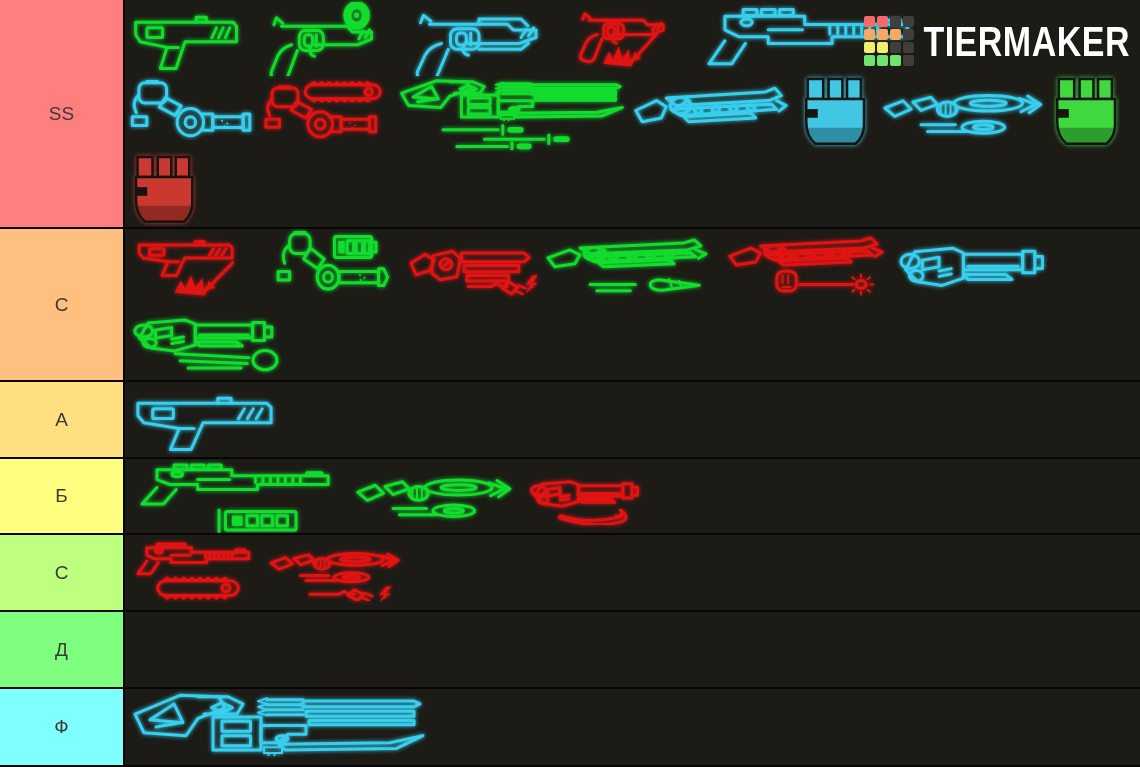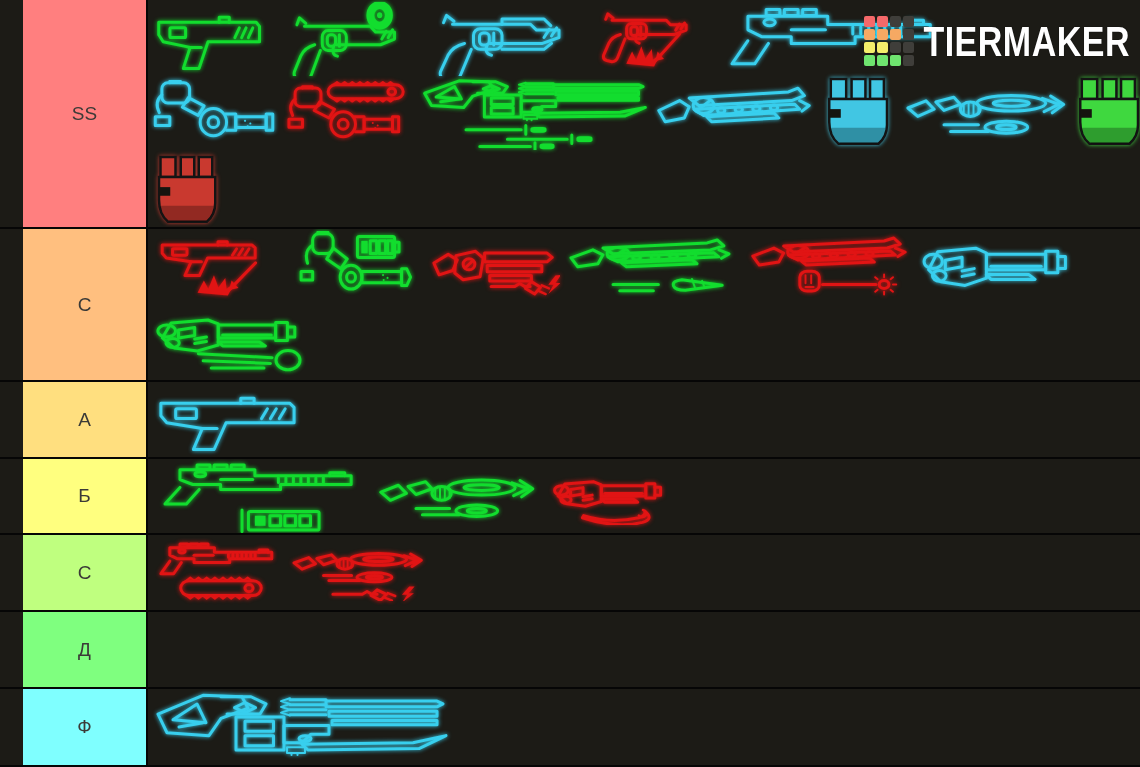--- a/index.html
+++ b/index.html
@@ -2,21 +2,21 @@
 <html><head>
 <meta charset="utf-8">
 <style>
   html,body{margin:0;padding:0;background:#000;}
   .app{position:relative;width:1140px;height:767px;background:#1c1b16;overflow:hidden;
        font-family:"Liberation Sans",sans-serif;}
   .tiers{position:absolute;inset:0;display:flex;flex-direction:column;}
   .row{display:flex;box-sizing:border-box;border-bottom:2px solid #060606;flex:0 0 auto;}
   .tlabel{flex:0 0 125px;width:125px;display:flex;align-items:center;justify-content:center;
           color:#3b3a37;font-size:19px;border-right:2px solid #060606;box-sizing:border-box;
-          user-select:none;margin-left:23px;}
+          user-select:none;}
   .tcontent{flex:1;display:flex;flex-direction:column;align-items:flex-start;overflow:hidden;}
   .tline{display:flex;height:76px;align-items:flex-start;width:100%;}
   .wicon{display:block;flex:0 0 auto;filter:drop-shadow(0 0 2px currentColor);}
   .icon-defs{position:absolute;width:0;height:0;overflow:hidden;}
   .icon-defs *{vector-effect:non-scaling-stroke;}
   .logo{position:absolute;top:16px;right:10px;display:flex;align-items:center;gap:9px;z-index:5;}
   .logo-grid{width:50px;height:50px;display:grid;grid-template-columns:repeat(4,1fr);
              grid-template-rows:repeat(4,1fr);gap:2px;}
   .logo-grid .cell{border-radius:2px;}
   .logo-text{color:#ffffff;font-size:34px;font-weight:800;letter-spacing:0.5px;

